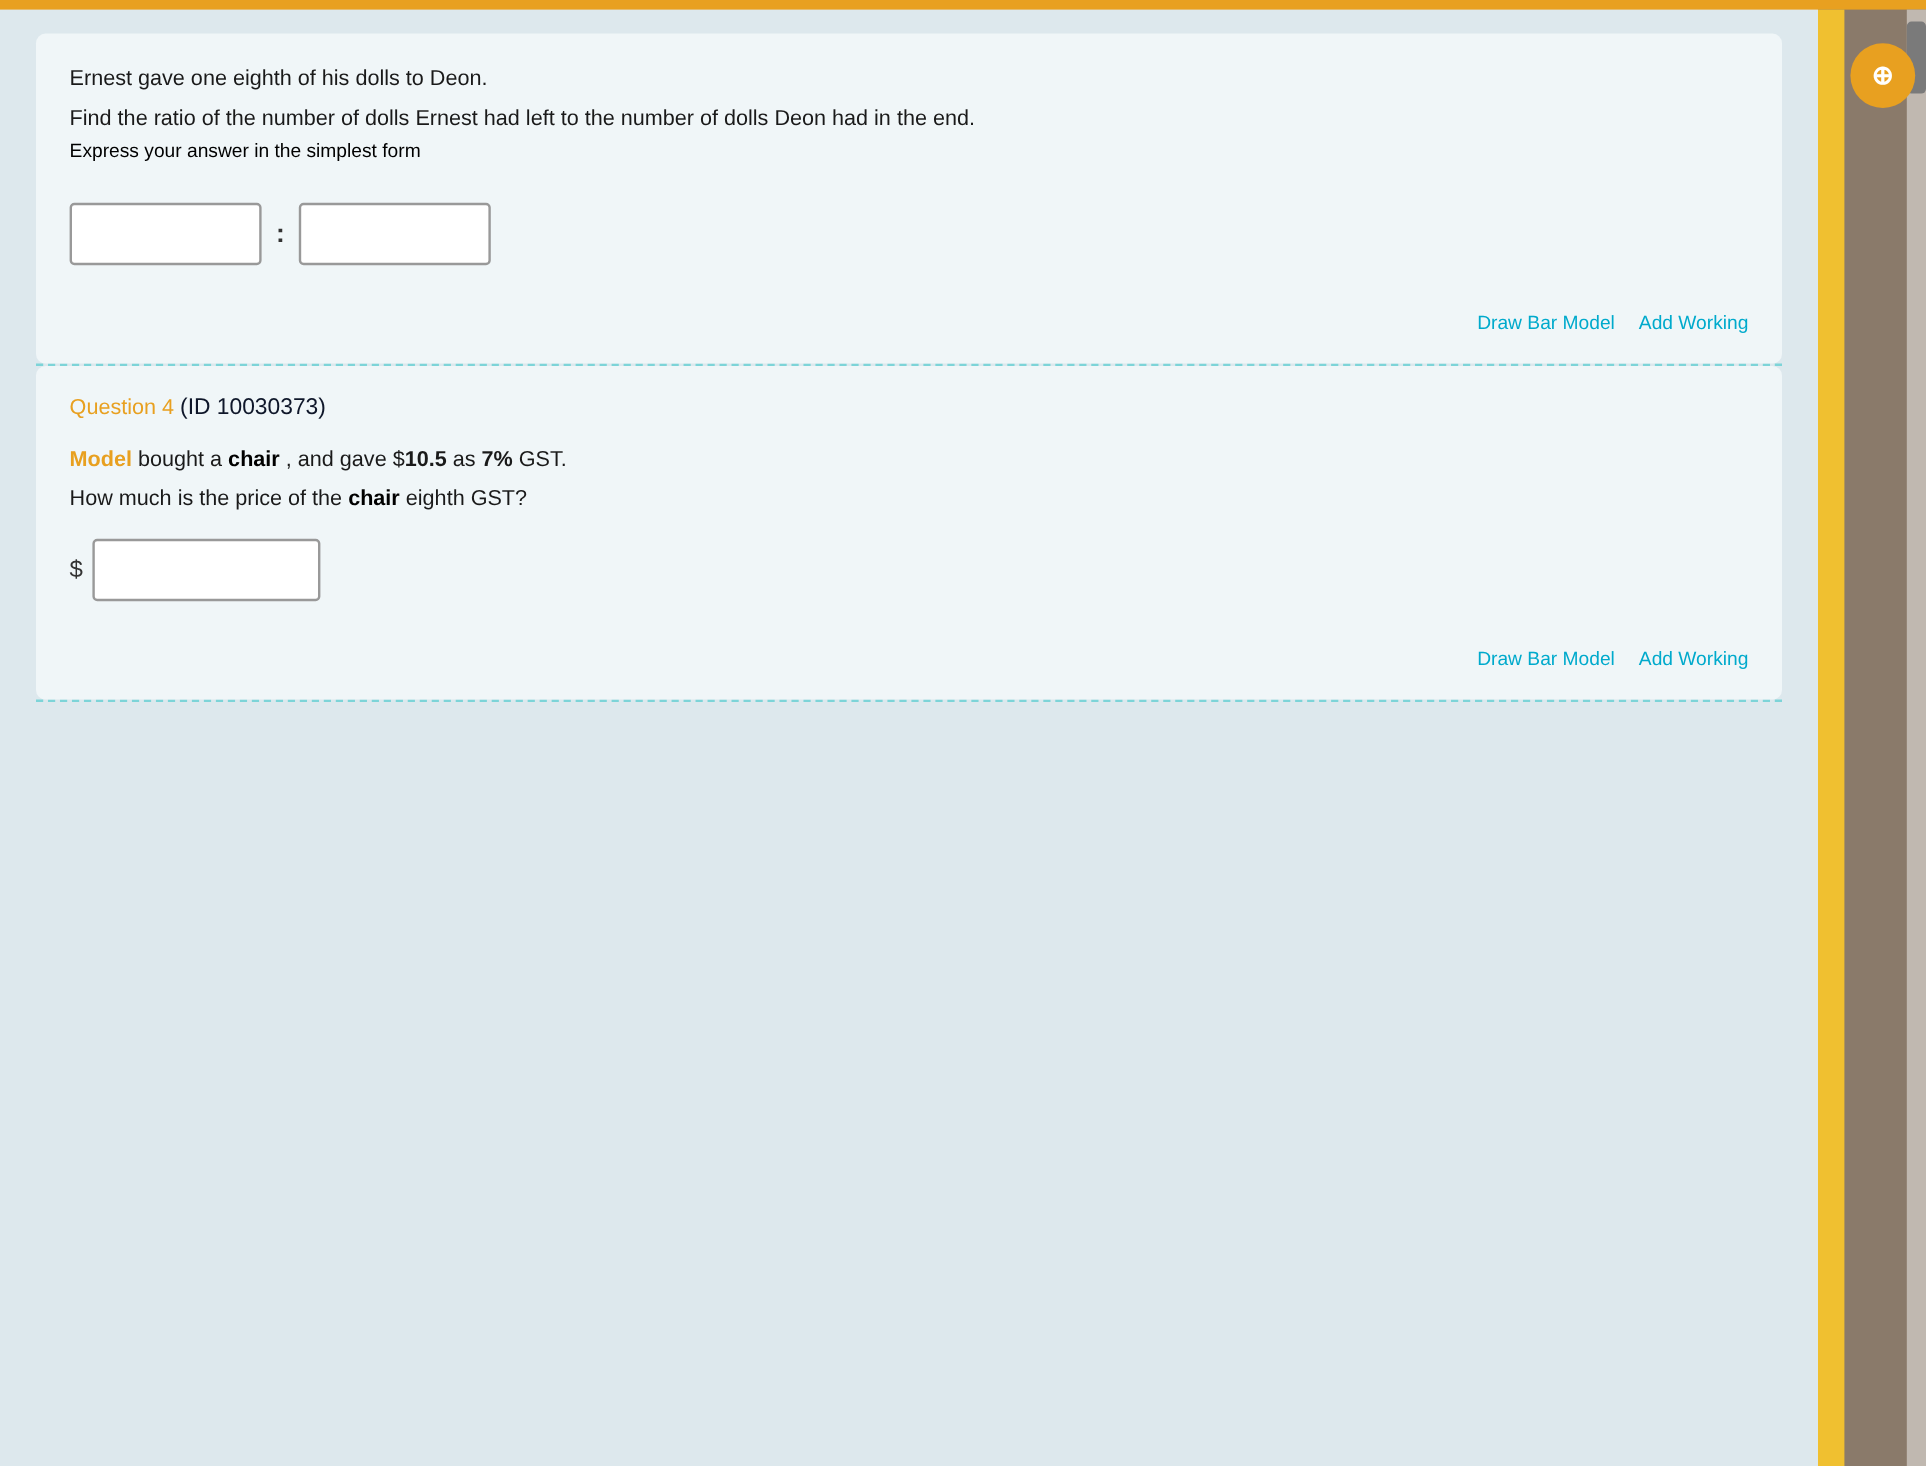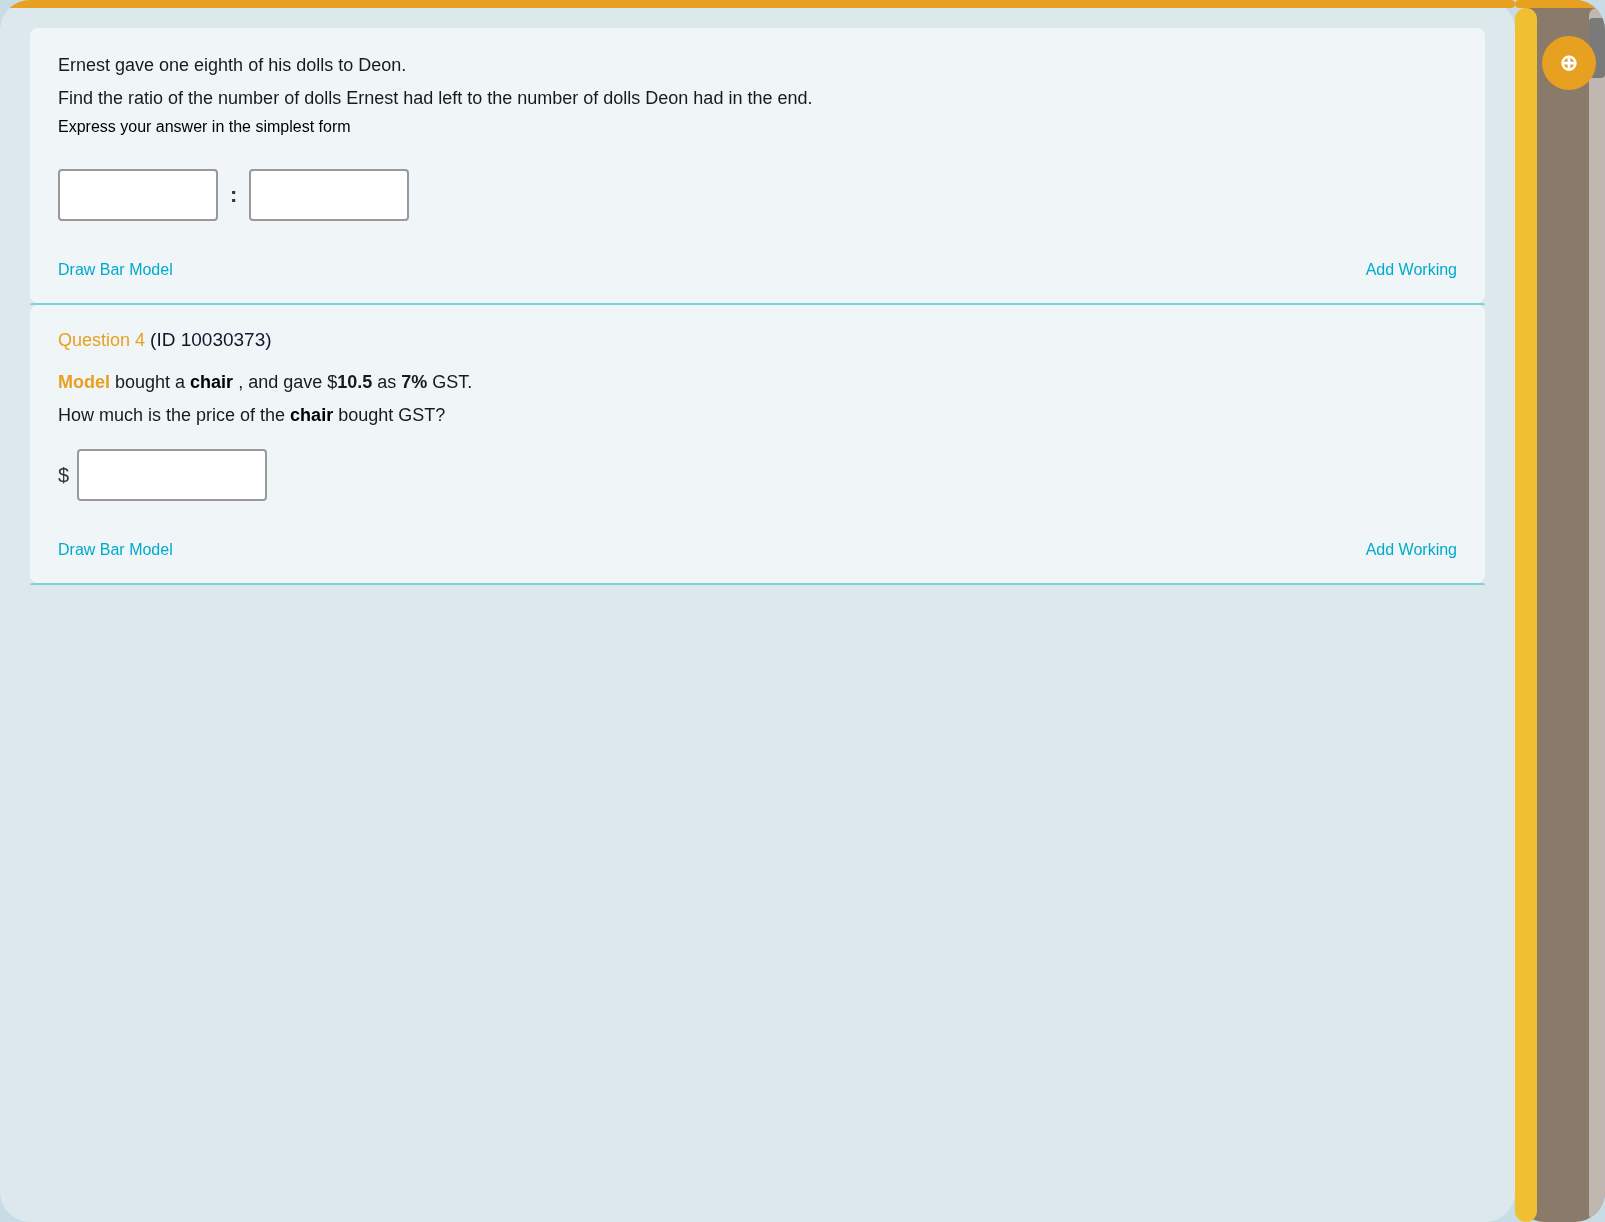--- a/index.html
+++ b/index.html
@@ -1,15 +1,15 @@
 <!DOCTYPE html>
 <html><head>
   <meta charset="utf-8">
   <style>
-    * { box-sizing: border-box; margin: 0; padding: 0; border-radius: 30px; }
+    * { box-sizing: border-box; margin: 0; padding: 0; }
     body {
       font-family: Arial, sans-serif;
       background: #c8dce6;
       display: flex;
       min-height: 1222px;
     }
 
     .main-content {
       flex: 1;
       background: #dde8ed;
@@ -73,21 +73,21 @@
     }
 
     .ratio-colon {
       font-size: 22px;
       color: #333;
       font-weight: bold;
     }
 
     .action-links {
       display: flex;
-      justify-content: space-between;
+      justify-content: flex-end;
       gap: 20px;
       padding: 10px 0 4px 0;
     }
 
     .action-link {
       color: #00aacc;
       font-size: 16px;
       cursor: pointer;
       text-decoration: none;
       background: none;
@@ -255,21 +255,21 @@
 
       <p class="question-text">
         <span class="highlight-orange">Model</span>
         <span> bought a </span>
         <span class="highlight-purple">chair</span>
         <span>, and gave $</span><span class="bold-text">10.5</span><span> as </span><span class="bold-text">7%</span><span> GST.</span>
       </p>
       <p class="question-text">
         <span>How much is the price of the </span>
         <span class="highlight-purple">chair</span>
-        <span> bought GST?</span>
+        <span> eighth GST?</span>
       </p>
 
       <div class="dollar-input-row">
         <span class="dollar-sign">$</span>
         <input type="text" class="dollar-input" style="">
       </div>
 
       <div class="action-links">
         <button class="action-link">Draw Bar Model</button>
         <button class="action-link">Add Working</button>

